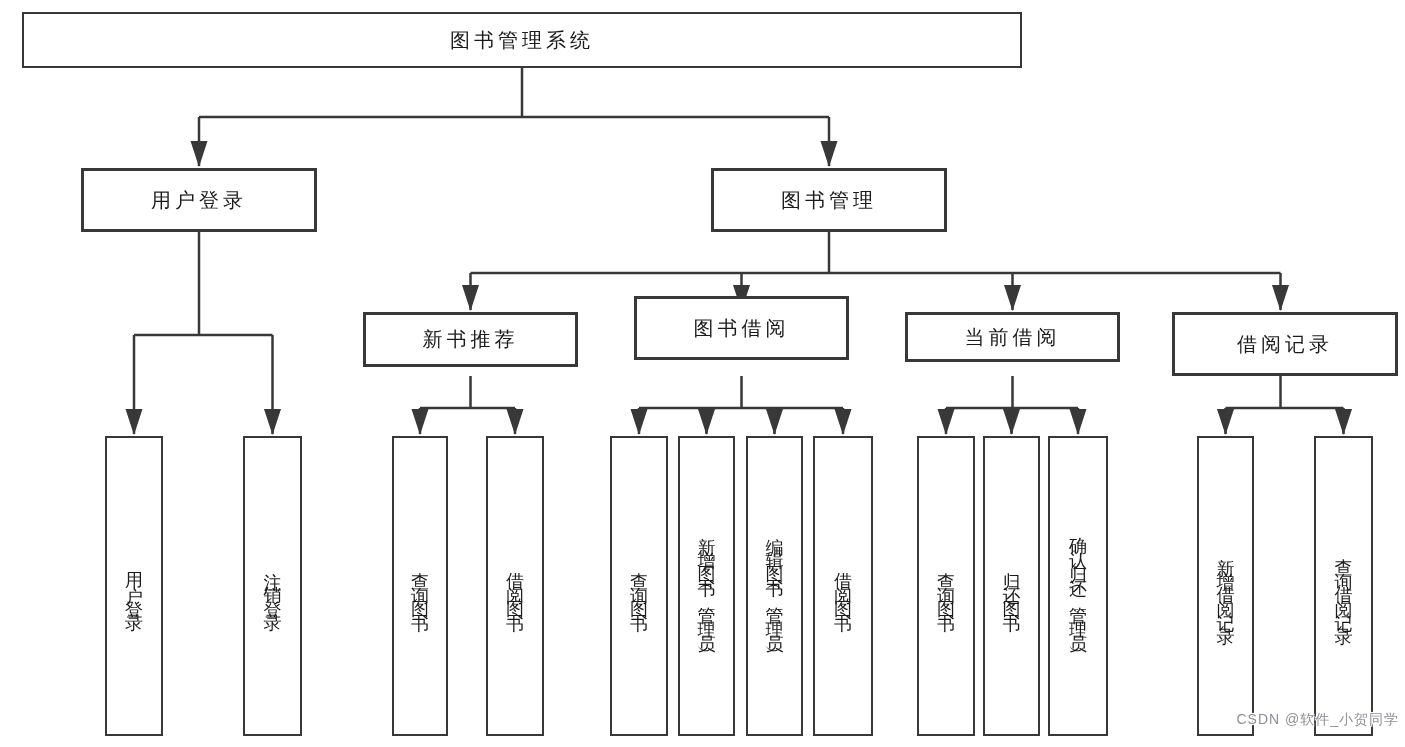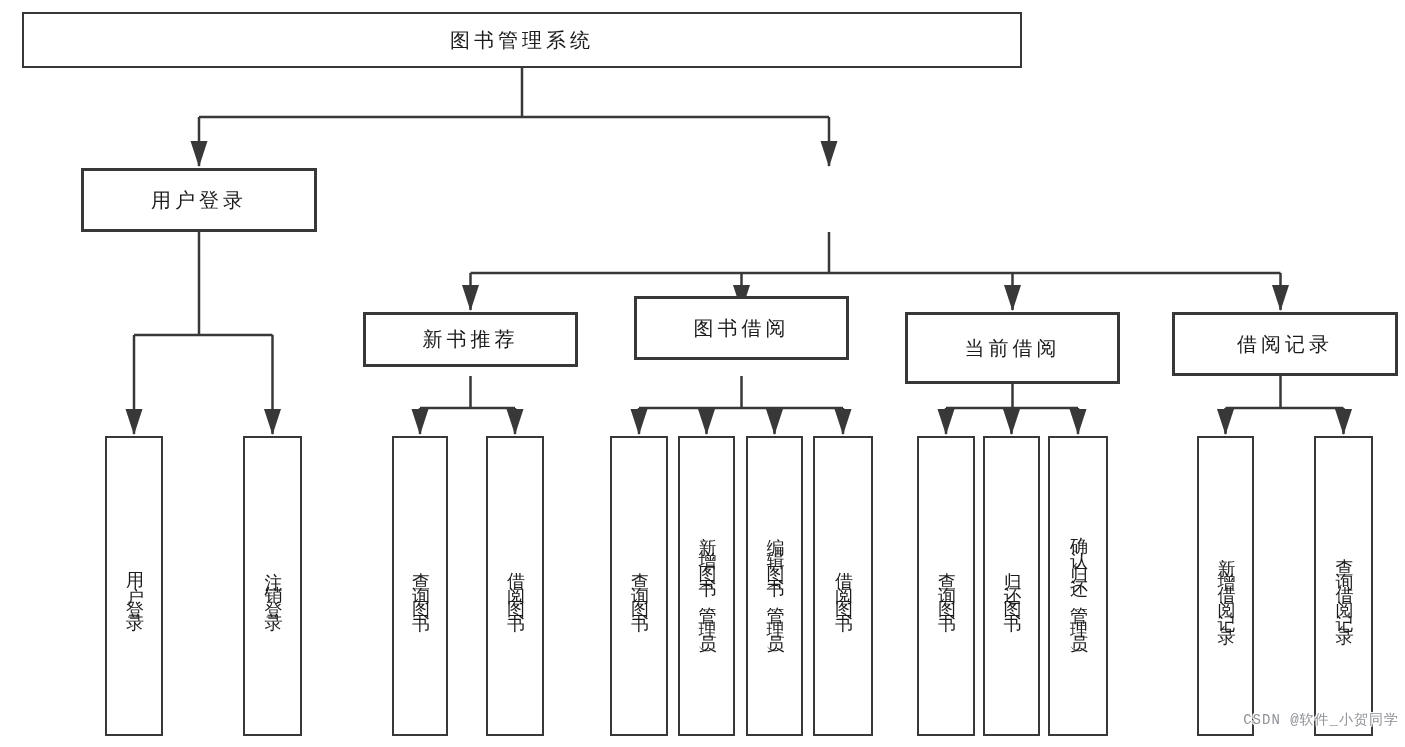--- a/index.html
+++ b/index.html
@@ -1,20 +1,20 @@
 <!DOCTYPE html>
 <html><head>
 <meta charset="utf-8">
 <style>
   html,body{margin:0;padding:0;background:#ffffff;}
   .stage{
     position:relative;
     width:1405px;height:747px;
     background:#ffffff;
-    font-family:Liberation Mono, monospace;
+    font-family:Liberation Sans, sans-serif;
     color:#1b1b1b;
     overflow:hidden;
     border-radius:12px;
   }
   .wires{position:absolute;left:0;top:0;width:1405px;height:747px;}
   .node{
     position:absolute;
     box-sizing:border-box;
     background:#ffffff;
     border:2px solid #383838;
@@ -107,24 +107,25 @@
         <path d="M1280.5,376 V408 M1225.5,408 H1343.5"></path>
         <line x1="1225.5" y1="408" x2="1225.5" y2="434" marker-end="url(#ah)"></line>
         <line x1="1343.5" y1="408" x2="1343.5" y2="434" marker-end="url(#ah)"></line>
       </g>
     </g>
   </svg>
 
   <div class="node hnode root" style="left:22px;top:12px;width:1000px;height:56px">图书管理系统</div>
 
   <div class="node hnode" style="left:81px;top:168px;width:236px;height:64px">用户登录</div>
+  <div class="node hnode" style="left:711px;top:168px;width:236px;height:64px">图书管理</div>
 
   <div class="node hnode" style="left:363px;top:312px;width:215px;height:55px">新书推荐</div>
   <div class="node hnode" style="left:634px;top:296px;width:215px;height:64px">图书借阅</div>
-  <div class="node hnode" style="left:905px;top:312px;width:215px;height:72px">当前借阅</div>
+  <div class="node hnode" style="left:905px;top:312px;width:215px;height:50px">当前借阅</div>
   <div class="node hnode" style="left:1172px;top:312px;width:226px;height:64px">借阅记录</div>
 
   <div class="node leaf" style="left:105px;top:436px;width:58px;height:300px">用户登录</div>
   <div class="node leaf" style="left:243px;top:436px;width:59px;height:300px">注销登录</div>
 
   <div class="node leaf" style="left:392px;top:436px;width:56px;height:300px">查询图书</div>
   <div class="node leaf" style="left:486px;top:436px;width:58px;height:300px">借阅图书</div>
 
   <div class="node leaf" style="left:610px;top:436px;width:58px;height:300px">查询图书</div>
   <div class="node leaf" style="left:678px;top:436px;width:57px;height:300px">新增图书（管理员）</div>

